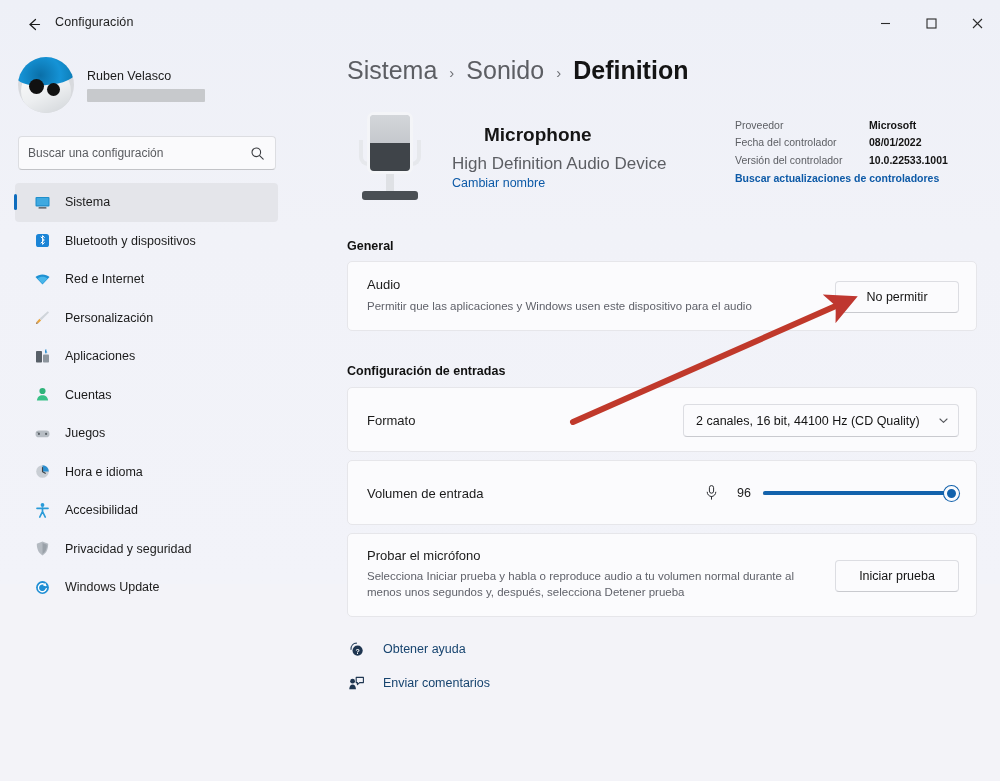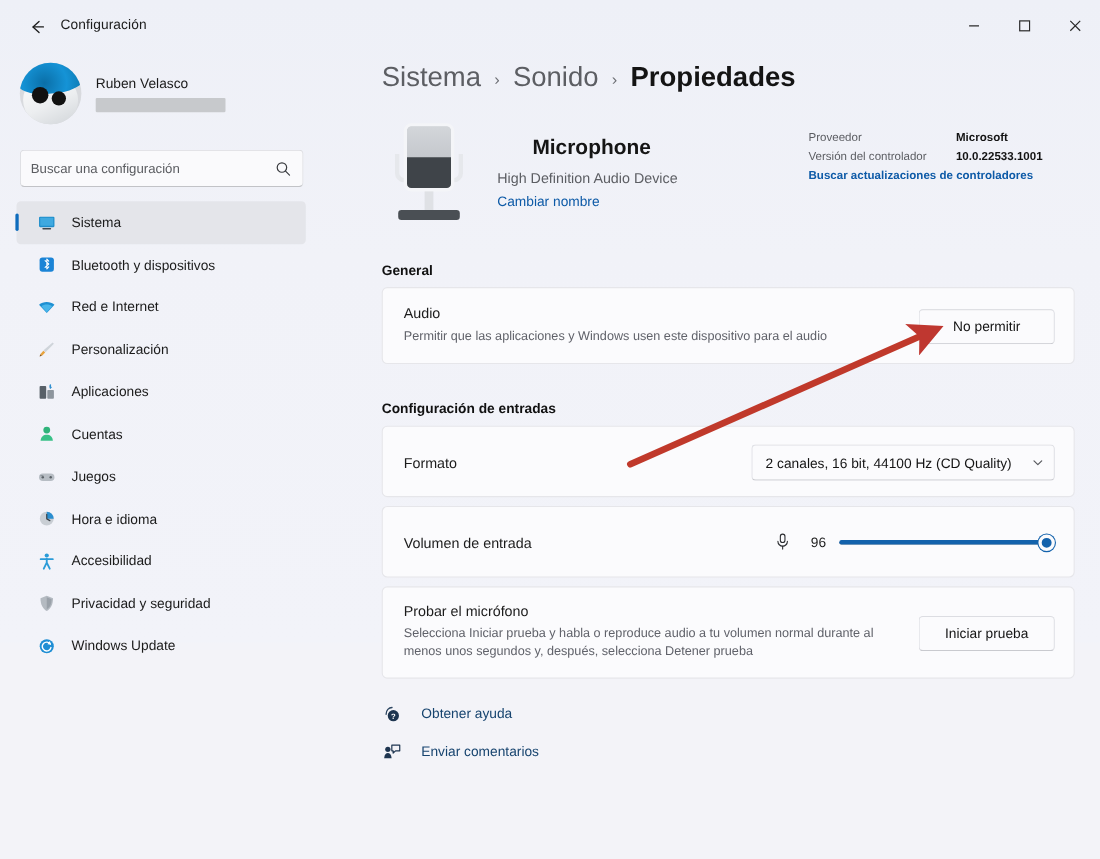--- a/index.html
+++ b/index.html
@@ -261,21 +261,21 @@
     position: absolute;
     left: 105px; top: 14px;
     font-size: 19px;
     color: #151515;
     font-weight: bold;
     margin-left: 32px;
   }
   .device-sub {
     position: absolute;
     left: 105px; top: 44px;
-    font-size: 13px;
+    font-size: 17px;
     color: #5c5e63;
   }
   .device-rename {
     position: absolute;
     left: 105px; top: 66px;
     font-size: 12.5px;
     color: #0d5aa7;
     cursor: pointer;
   }
 
@@ -620,21 +620,21 @@
     </div>
   </div>
 
   <div class="content">
 
     <div class="breadcrumb">
       <span class="crumb">Sistema</span>
       <span class="crumb-sep">›</span>
       <span class="crumb">Sonido</span>
       <span class="crumb-sep">›</span>
-      <span class="crumb current">Propiedades</span>
+      <span class="crumb current">Definition</span>
     </div>
 
     <div class="device">
       <div class="mic-art">
         <div class="mic-yoke"></div>
         <div class="mic-body">
             <div class="top"></div>
             <div class="bot"></div>
           </div>
         <div class="mic-stem"></div>
@@ -643,20 +643,24 @@
       <div class="device-name">Microphone</div>
       <div class="device-sub">High Definition Audio Device</div>
       <div class="device-rename">Cambiar nombre</div>
 
       <div class="driver-info">
         <div class="driver-row">
           <span class="driver-key">Proveedor</span>
           <span class="driver-val">Microsoft</span>
         </div>
         <div class="driver-row">
+          <span class="driver-key">Fecha del controlador</span>
+          <span class="driver-val">08/01/2022</span>
+        </div>
+        <div class="driver-row">
           <span class="driver-key">Versión del controlador</span>
           <span class="driver-val">10.0.22533.1001</span>
         </div>
         <div class="driver-link">Buscar actualizaciones de controladores</div>
       </div>
     </div>
 
     <div class="section-title" style="top:193px">General</div>
 
     <div class="card" style="top:215px; height:70px">

